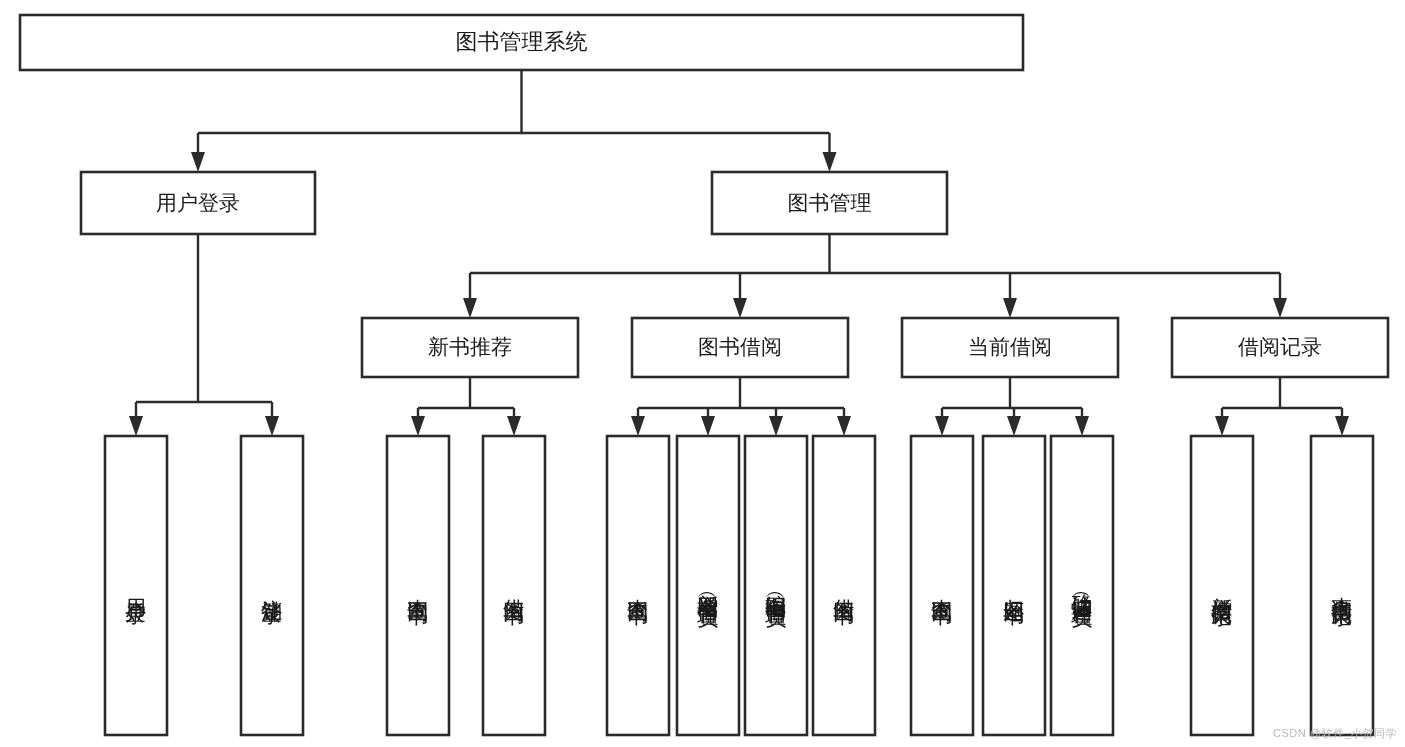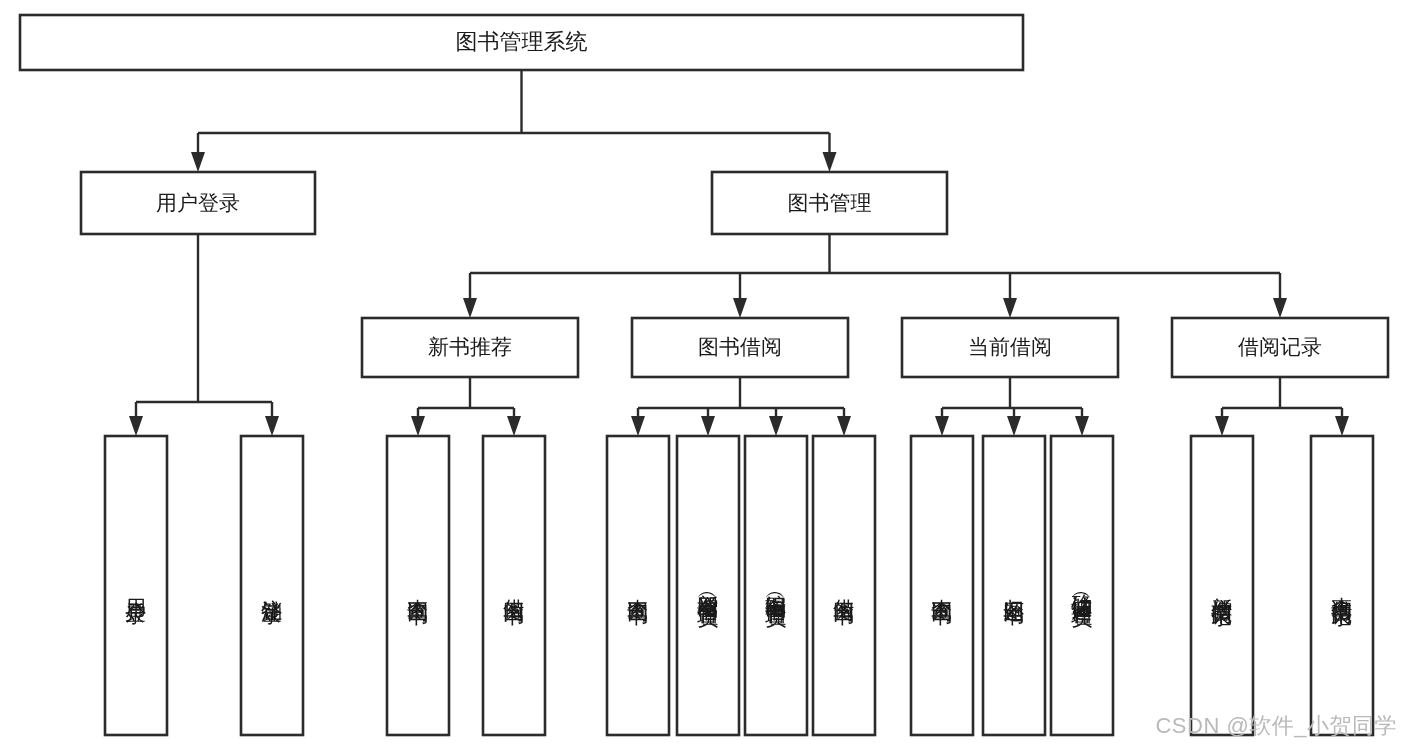--- a/index.html
+++ b/index.html
@@ -71,21 +71,21 @@
     letter-spacing: 2px;
     color: #1a1a1a;
     white-space: nowrap;
     text-align: center;
   }
   .watermark {
     position: absolute;
     right: 8px;
     bottom: 4px;
     font-family: "Liberation Sans", "DejaVu Sans", sans-serif;
-    font-size: 22px;
+    font-size: 11px;
     color: #b9b9b9;
     letter-spacing: 0.5px;
     user-select: none;
   }
 </style>
 </head>
 <body>
 
 <div id="diagram-root">
   <svg class="diagram-canvas" viewBox="0 0 1405 747">

